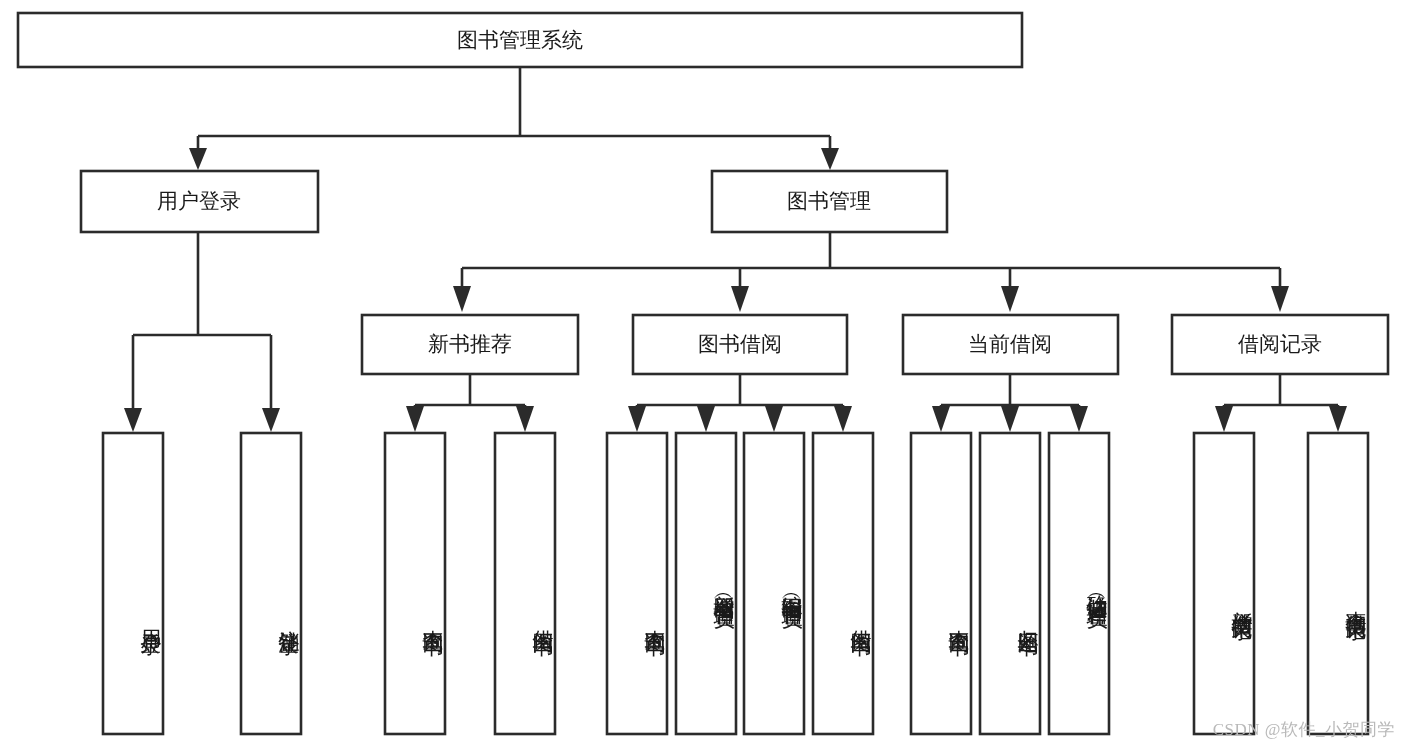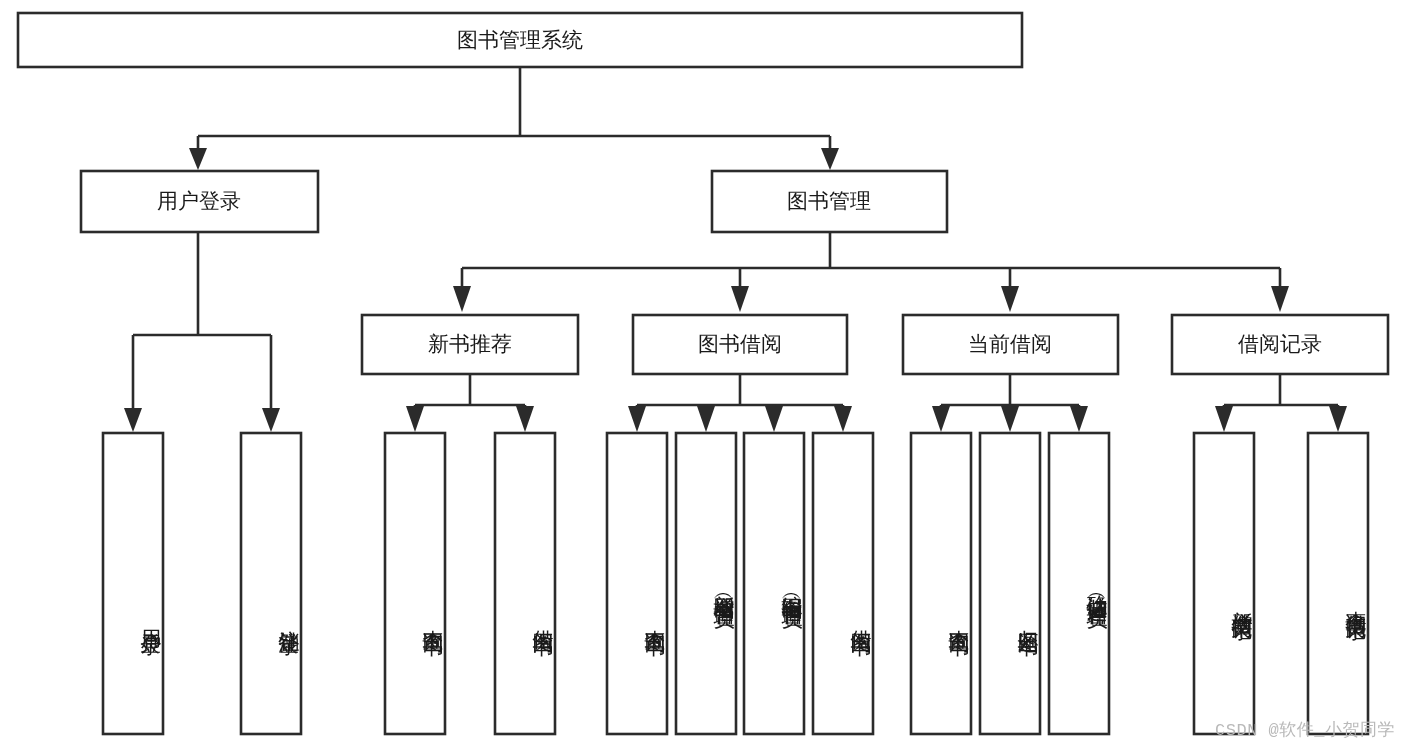--- a/index.html
+++ b/index.html
@@ -64,21 +64,21 @@
     align-items: flex-start;
     justify-content: center;
     white-space: nowrap;
     pointer-events: none;
     user-select: none;
   }
   .watermark {
     position: absolute;
     right: 10px;
     bottom: 6px;
-    font-family: Liberation Mono, monospace;
+    font-family: Liberation Serif, serif;
     font-size: 17px;
     color: #b9b9b9;
     letter-spacing: 0.5px;
     white-space: nowrap;
     user-select: none;
   }
 </style>
 </head>
 <body>
 

